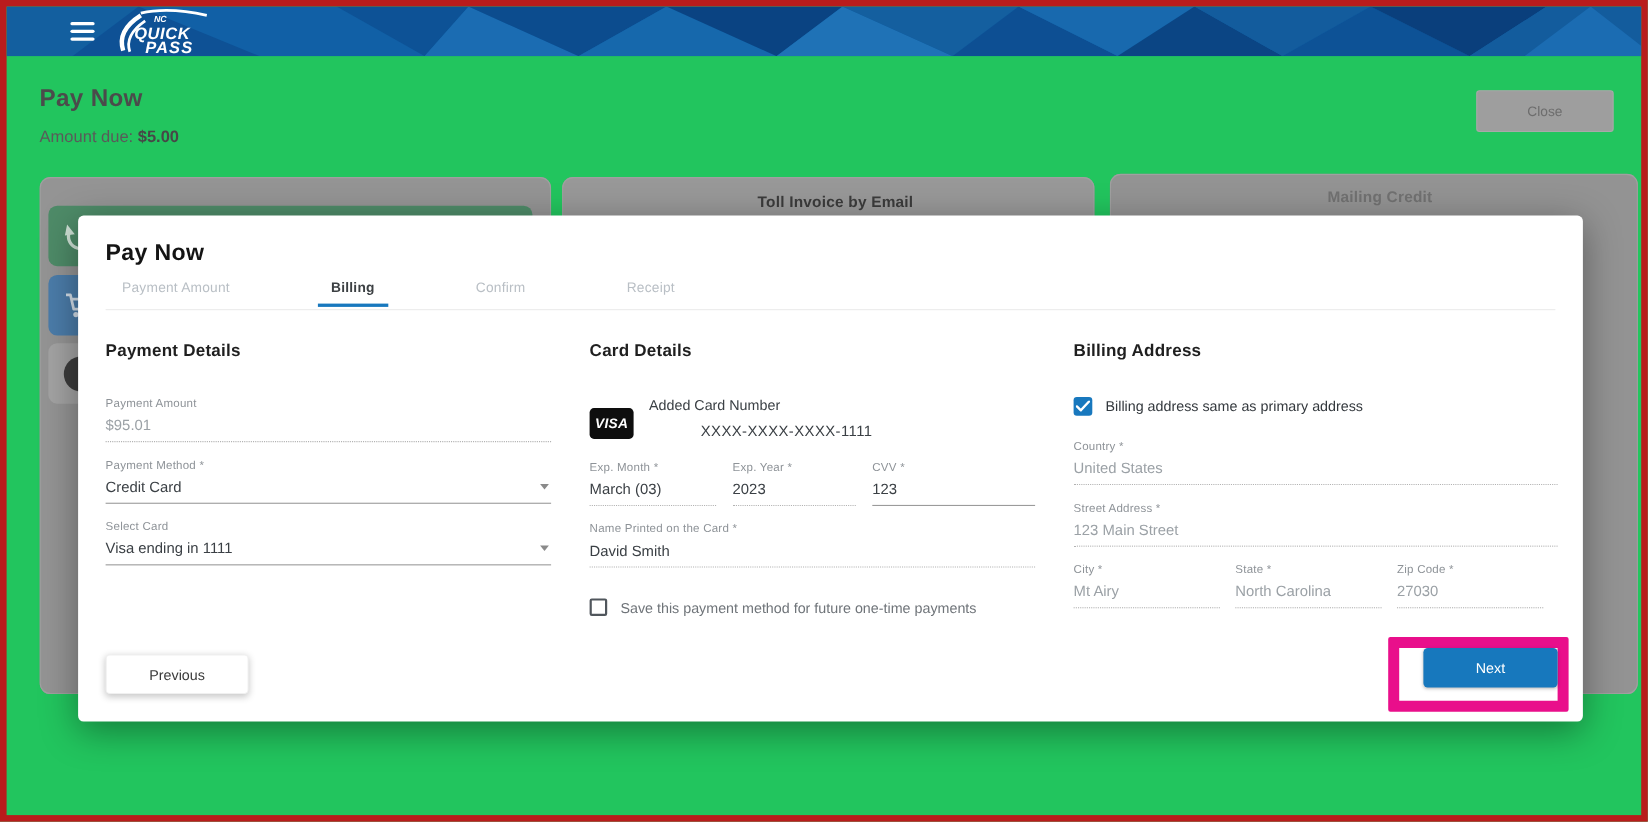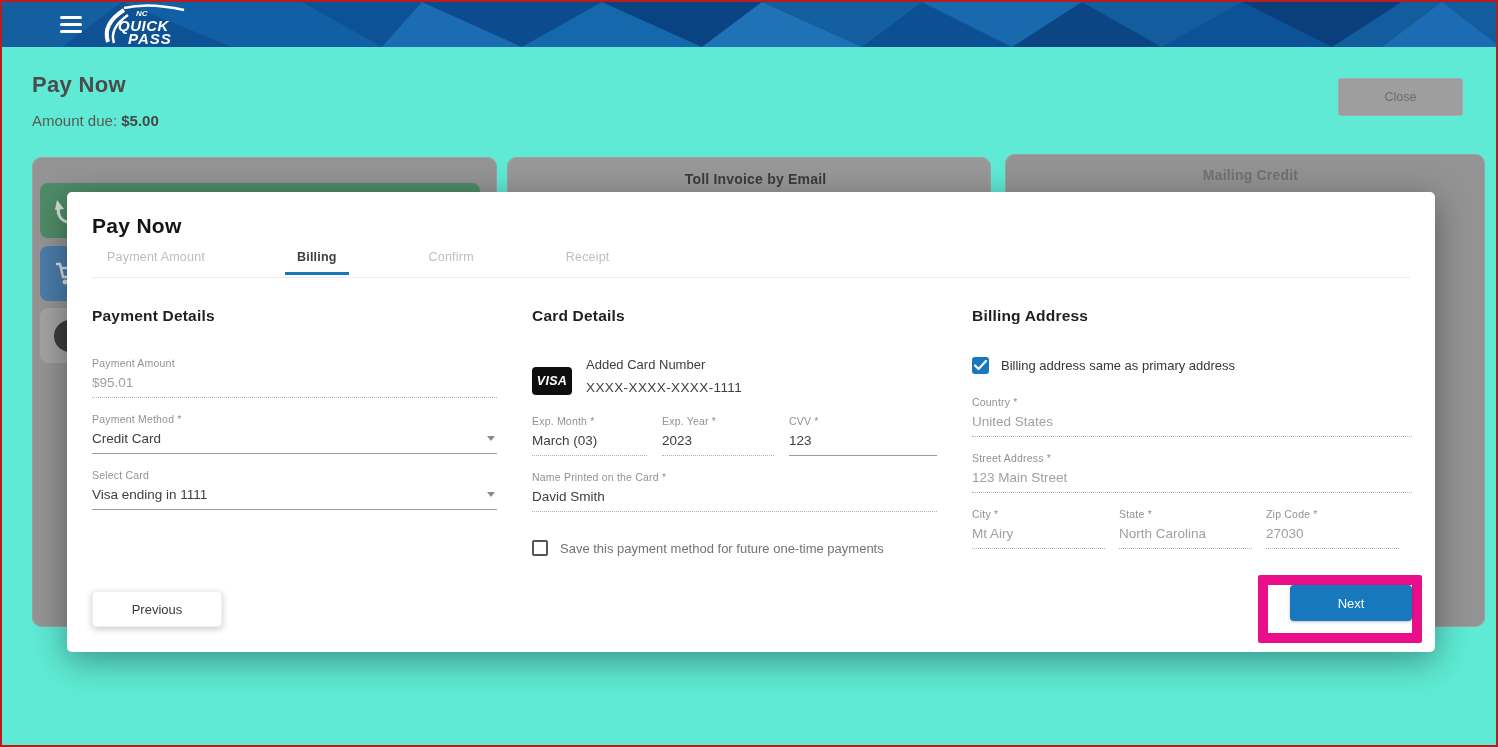--- a/index.html
+++ b/index.html
@@ -1,18 +1,18 @@
 <!DOCTYPE html>
 <html><head>
 <meta charset="utf-8">
 <style>
   * { margin:0; padding:0; box-sizing:border-box; }
   body { font-family:"Liberation Sans", sans-serif; background:#e8e8e8; }
-  .frame { position:relative; width:1498px; height:747px; background:#5eead4;
-           border:2px solid #b91c1c; overflow:hidden; }
+  .frame { position:relative; width:1498px; height:747px; background:#22c55e;
+           border:6px solid #b91c1c; overflow:hidden; }
 
   
   .header { position:absolute; left:0; top:0; width:100%; height:45px;
             background:#1160a6; overflow:hidden; }
   .header svg.poly { position:absolute; left:0; top:0; }
   .hamburger { position:absolute; left:58px; top:14px; width:22px; height:17px;
                display:flex; flex-direction:column; justify-content:space-between; cursor:pointer; z-index:3; }
   .hamburger span { display:block; height:3px; background:#fff; border-radius:2px; }
   .logo { position:absolute; left:92px; top:2px; width:100px; height:43px; z-index:3; }
 
@@ -56,21 +56,21 @@
   .fval.solid { border-bottom:1px solid #9b9b9b; }
   .fval.dim { color:#9ba1a6; }
   .caret { width:0; height:0; border-left:4.5px solid transparent; border-right:4.5px solid transparent;
            border-top:5px solid #8a8a8a; margin-right:2px; }
 
   .card-row { display:flex; gap:14px; margin-bottom:20px; align-items:flex-end; }
   .visa-badge { width:40px; height:28px; background:#0e0e0e; border-radius:4px; color:#fff;
                 font-style:italic; font-weight:bold; font-size:12.5px; display:flex; align-items:center;
                 justify-content:center; letter-spacing:.3px; margin-top:2px; }
   .cardnum-label { font-size:13px; color:#3b4045; margin-bottom:8px; }
-  .cardnum-value { font-size:13.5px; color:#3b4045; letter-spacing:.4px; }
+  .cardnum-value { font-size:13.5px; color:#3b4045; letter-spacing:.4px;margin-left:47px; }
   .exp-grid { display:grid; grid-template-columns:115px 112px 1fr; column-gap:15px; }
   .city-grid { display:grid; grid-template-columns:133px 133px 133px; column-gap:14px; }
 
   .cb-row { display:flex; align-items:center; gap:12px; }
   .cb-row.save { margin-top:28px; }
   .cb { width:17px; height:17px; border-radius:3px; flex:none; cursor:pointer; position:relative; }
   .cb.checked { background:#1878be; }
   .cb.checked svg { position:absolute; left:2px; top:3px; }
   .cb.unchecked { width:16px; height:16px; background:#fff; border:2px solid #50565c; border-radius:2px; }
   .cb-label { font-size:13px; color:#33383d; }

